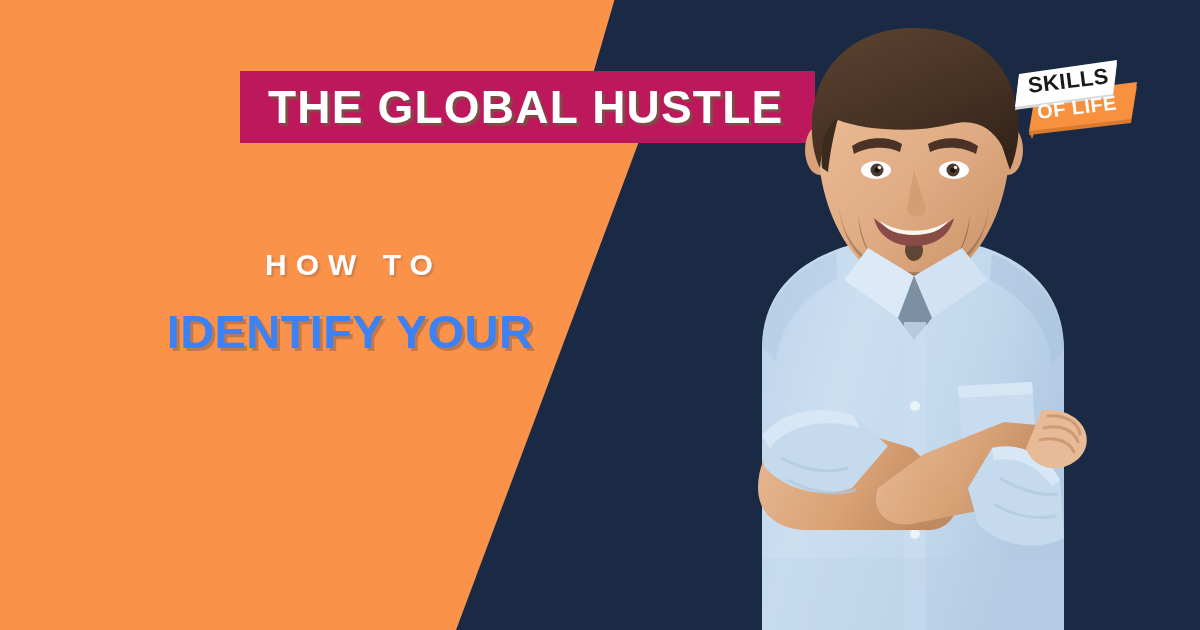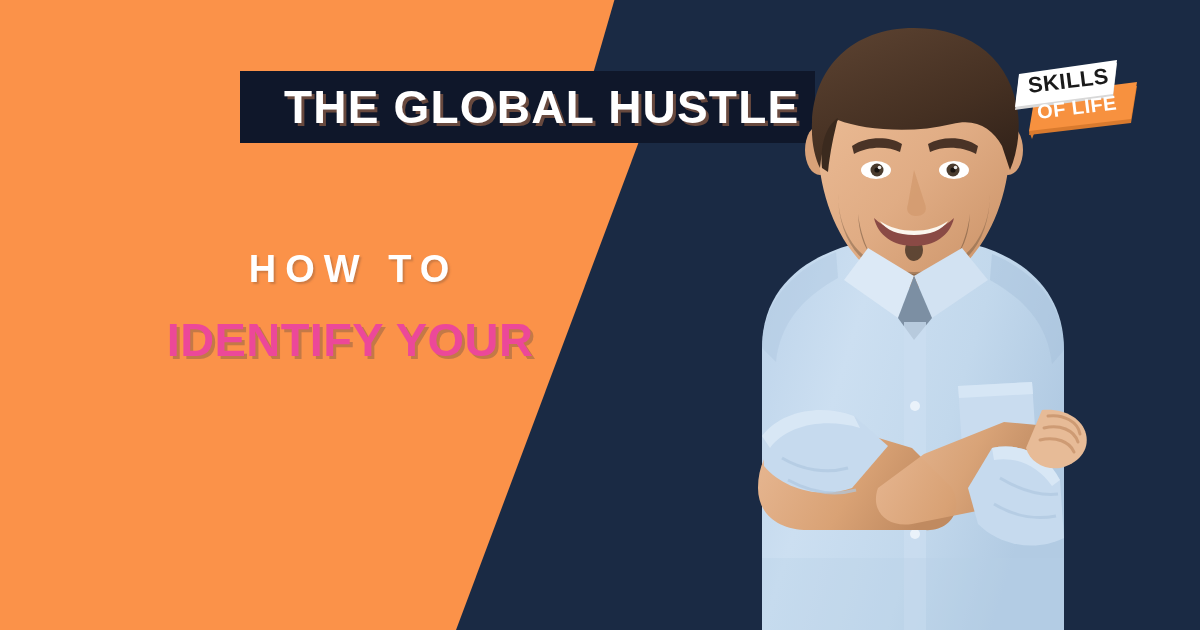--- a/index.html
+++ b/index.html
@@ -35,25 +35,25 @@
     clip-path: polygon(0% 0%, 53.2% 0%, 38.0% 100%, 0% 100%);
   }
 
   
   .title-bar {
     position: absolute;
     left: 240px;
     top: 71px;
     width: 575px;
     height: 72px;
-    background: #0f172a;
+    background: #be185d;
     display: flex;
     align-items: center;
     justify-content: flex-start;
-    padding-left: 44px;
+    padding-left: 28px;
     box-sizing: border-box;
     z-index: 5;
   }
   .title-text {
     color: #FFFFFF;
     font-size: 46px;
     font-weight: bold;
     letter-spacing: 1.2px;
     line-height: 1;
     white-space: nowrap;
@@ -64,30 +64,30 @@
   .copy {
     position: absolute;
     left: 0;
     top: 250px;
     width: 700px;
     z-index: 6;
     text-align: center;
   }
   .eyebrow {
     color: #FFFFFF;
-    font-size: 38px;
+    font-size: 30px;
     font-weight: bold;
     letter-spacing: 9px;
     line-height: 1;
     margin: 0 0 26px 0;
     padding-left: 7px;
     text-shadow: 2px 2px 2px rgba(150, 95, 60, 0.45);
   }
   .headline {
-    color: #ec4899;
+    color: #3b82f6;
     font-size: 47px;
     font-weight: bold;
     letter-spacing: 0.4px;
     line-height: 1.12;
     margin: 0;
     text-shadow: 3px 3px 0 rgba(150, 100, 70, 0.55);
   }
   .headline .line { display: block; }
 
   

